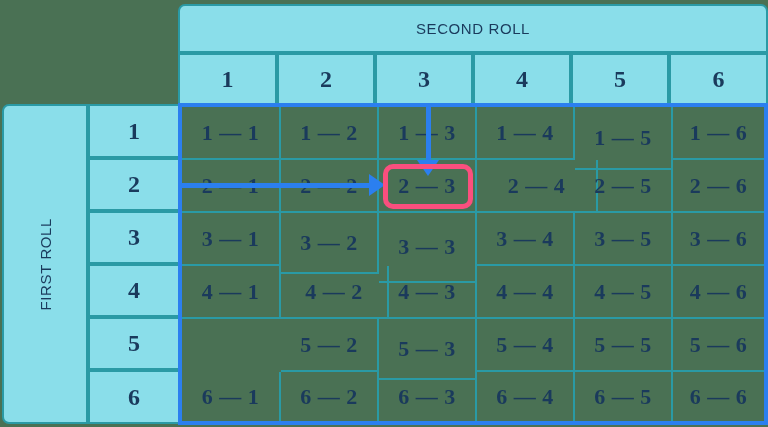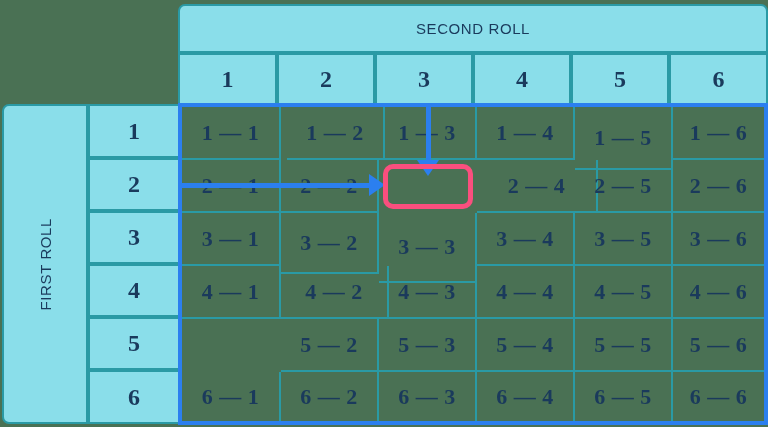--- a/index.html
+++ b/index.html
@@ -160,21 +160,21 @@
   </div>
   <div class="abs hdr hdr-num" style="left:88px; top:370px; width:92px; height:54px;">
     <span>6</span>
   </div>
 
   <div class="abs" id="grid-body">
 
     <div class="cell" style="left:0px;   top:0px;   width:99px; height:53px;">
         <span>1 — 1</span>
       </div>
-    <div class="cell" style="left:105px;  top:0px;   width:98px; height:53px;align-items:center;">
+    <div class="cell" style="left:99px;  top:0px;   width:98px; height:53px;align-items:center;">
         <span>1 — 2</span>
       </div>
     <div class="cell" style="left:197px; top:0px;   width:98px; height:53px;">
         <span>1 — 3</span>
       </div>
     <div class="cell" style="left:295px; top:0px;   width:98px; height:53px;">
         <span>1 — 4</span>
       </div>
     <div class="cell" style="left:393px; top:0px;   width:98px; height:63px;">
         <span>1 — 5</span>
@@ -182,20 +182,23 @@
     <div class="cell last-col" style="left:491px; top:0px; width:91px; height:53px;">
         <span>1 — 6</span>
       </div>
 
     <div class="cell" style="left:0px;   top:53px;  width:99px; height:53px;">
         <span>2 — 1</span>
       </div>
     <div class="cell" style="left:99px;  top:53px;  width:98px; height:53px;">
         <span>2 — 2</span>
       </div>
+    <div class="cell" style="left:197px; top:53px;  width:98px; height:53px;">
+        <span>2 — 3</span>
+      </div>
     <div class="cell" style="left:295px; top:53px;  width:121px; height:53px;">
         <span>2 — 4</span>
       </div>
     <div class="cell" style="left:393px; top:53px;  width:98px; height:53px;">
         <span>2 — 5</span>
       </div>
     <div class="cell last-col" style="left:491px; top:53px; width:91px; height:53px;">
         <span>2 — 6</span>
       </div>
 
@@ -233,21 +236,21 @@
     <div class="cell" style="left:393px; top:159px; width:98px; height:53px;">
         <span>4 — 5</span>
       </div>
     <div class="cell last-col" style="left:491px; top:159px; width:91px; height:53px;">
         <span>4 — 6</span>
       </div>
 
     <div class="cell" style="left:99px;  top:212px; width:98px; height:53px;">
         <span>5 — 2</span>
       </div>
-    <div class="cell" style="left:197px; top:212px; width:98px; height:53px;">
+    <div class="cell" style="left:197px; top:212px; width:98px; height:61px;">
         <span>5 — 3</span>
       </div>
     <div class="cell" style="left:295px; top:212px; width:98px; height:53px;">
         <span>5 — 4</span>
       </div>
     <div class="cell" style="left:393px; top:212px; width:98px; height:53px;">
         <span>5 — 5</span>
       </div>
     <div class="cell last-col" style="left:491px; top:212px; width:91px; height:53px;">
         <span>5 — 6</span>

